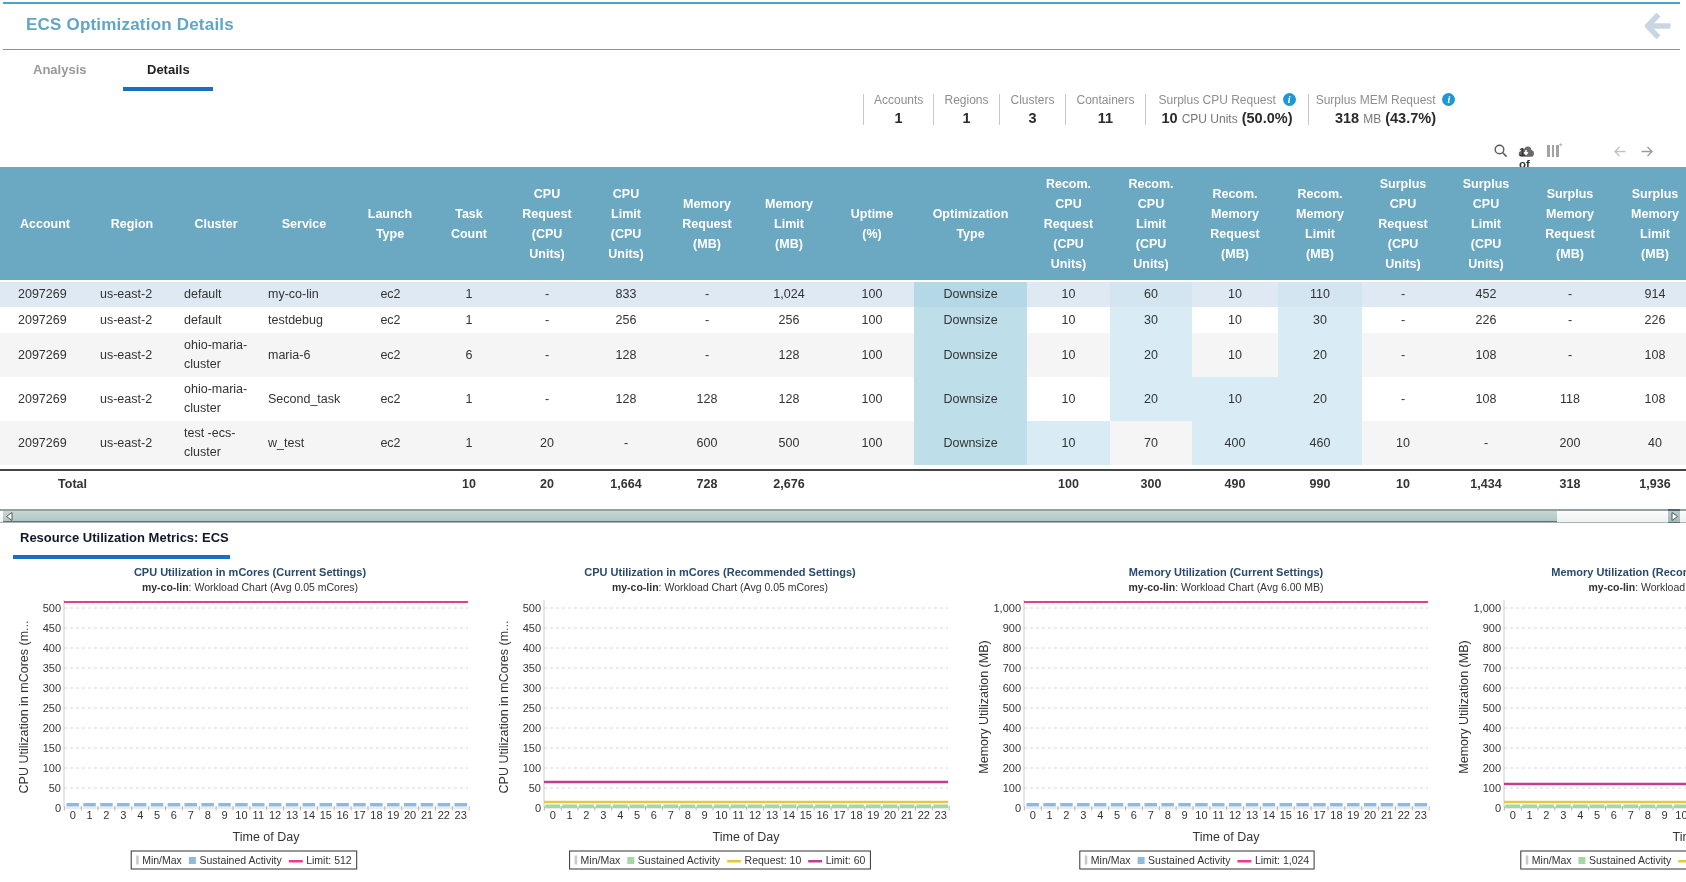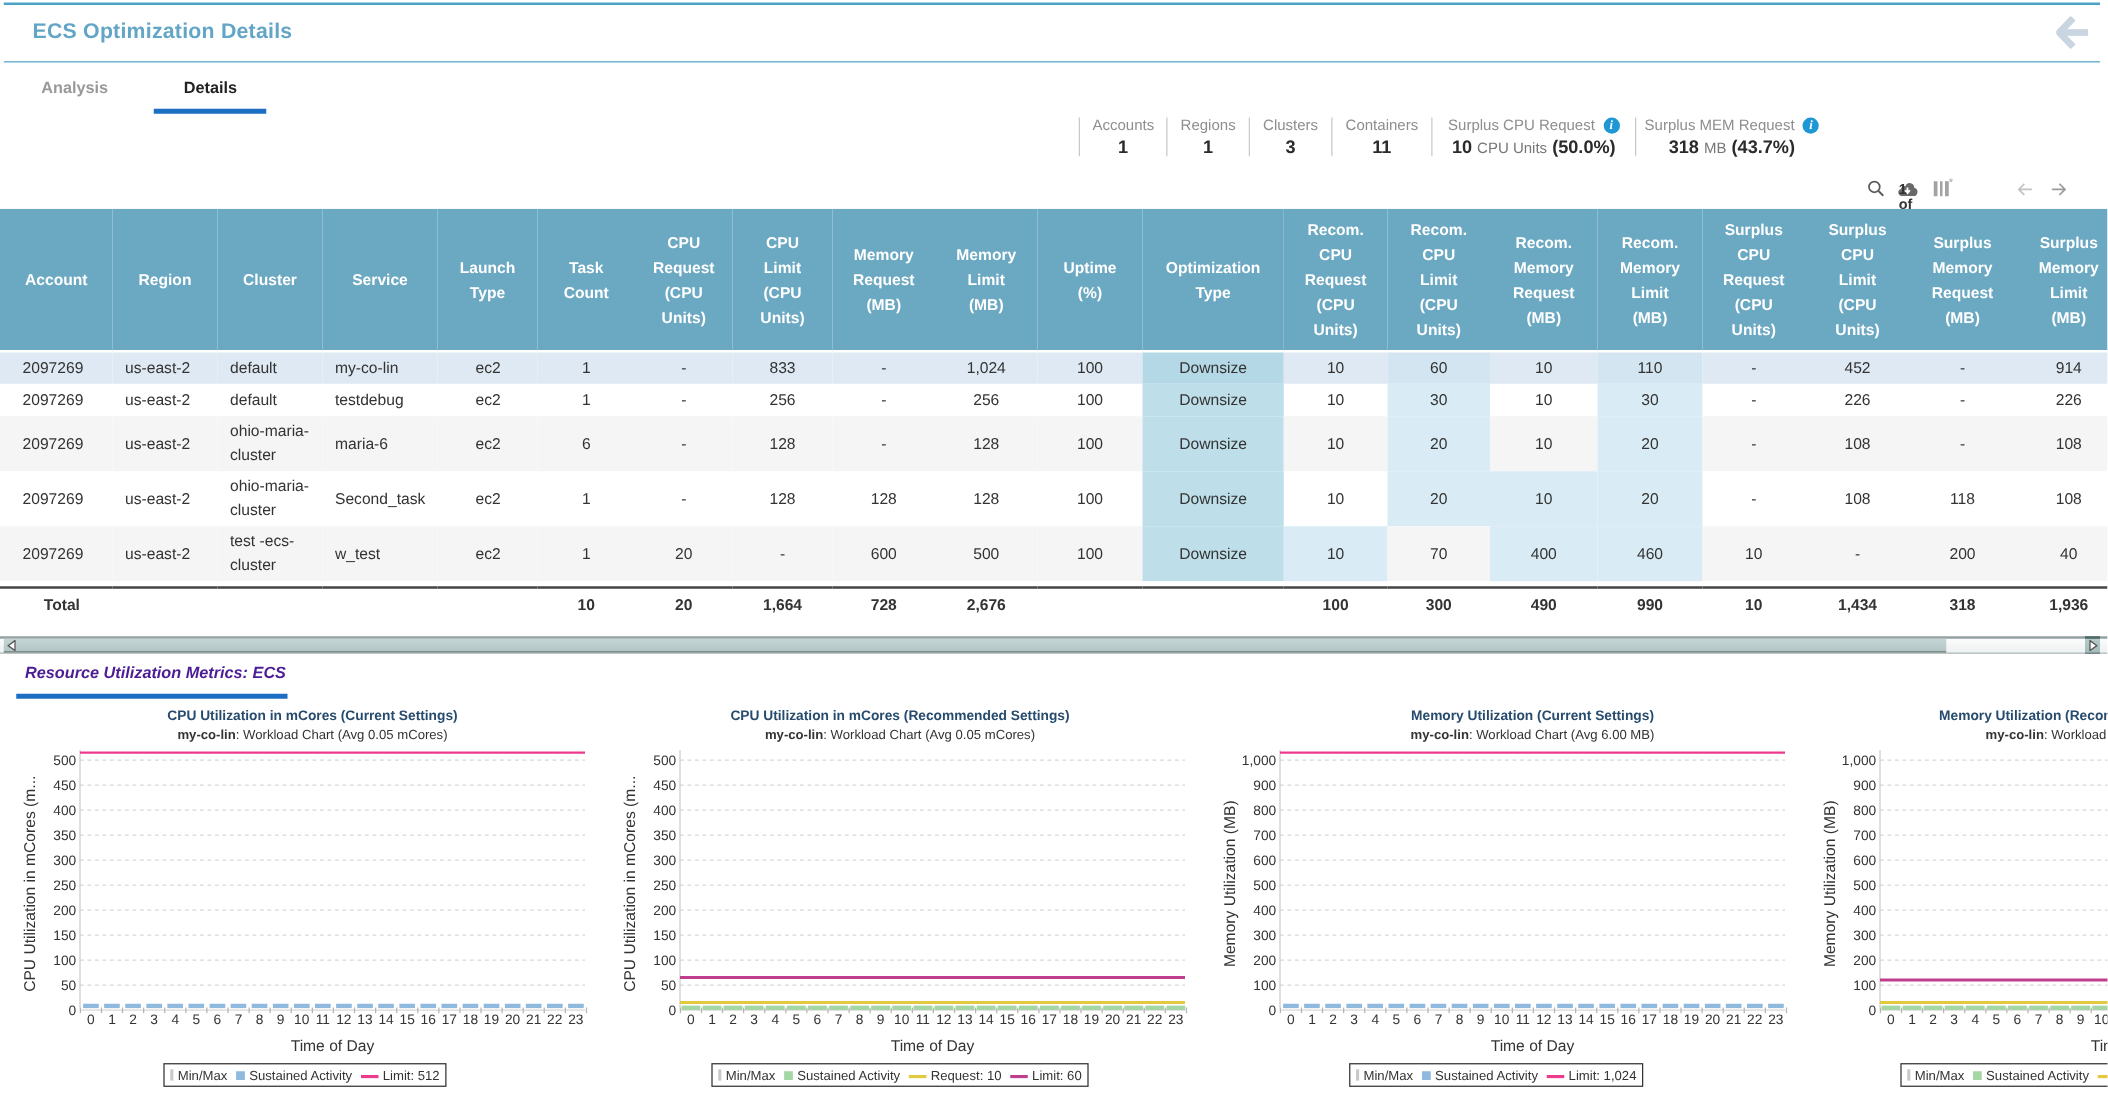--- a/index.html
+++ b/index.html
@@ -52,21 +52,21 @@
 tr.spacer td { height:5px; background:#fff !important; }
 tr.total td { border-top:2px solid #454545; font-weight:bold; height:22px; background:#fff !important; font-size:12.5px; vertical-align:top; padding-top:4px; }
 
 #hscroll { left:0; top:509px; width:1686px; height:14px; background:linear-gradient(#fbfcfc,#eef1f1);
   border-top:2px solid #95a1a1; border-bottom:1px solid #aab4b4; }
 #hthumb { left:3px; top:511px; width:1554px; height:11px; background:linear-gradient(#c6d6d5,#b2c6c5);
   border-bottom:1.5px solid #5d7272; }
 #sbR { left:1668px; top:509px; width:12px; height:14px; background:linear-gradient(#b6cbca,#a3bbba);
   border-top:2px solid #4e6868; border-bottom:1px solid #5d7272; }
 
-#mtitle { left:20px; top:530px; font-size:13px; font-weight:bold; color:#4c1d95;font-style:italic; }
+#mtitle { left:20px; top:530px; font-size:13px; font-weight:bold; color:#0f172a; }
 #mline { left:13px; top:555px; width:217px; height:4px; background:#1b6ec2; }
 .chart { position:absolute; top:560px; width:480px; height:322px; }
 </style></head><body>
 <div id="page">
 <div id="topline" class="abs"></div>
 <div id="title" class="abs">ECS Optimization Details</div>
 <div id="titleline" class="abs"></div>
 <svg id="backarrow" class="abs" width="26" height="26" viewBox="0 0 26 26">
  <path d="M13.5 1.5 L2.5 13 L13.5 24.5" fill="none" stroke="#c9d6e2" stroke-width="5.5" stroke-linejoin="miter"></path>
  <rect x="4.5" y="10.3" width="21" height="5.4" fill="#c9d6e2"></rect>
@@ -301,21 +301,21 @@
             <td></td>
             <td></td>
             <td></td>
             <td></td>
             <td></td>
             <td></td>
             <td></td>
             <td></td>
           </tr>
           <tr class="total">
-            <td style="text-align:center;padding-left:12px">Total</td>
+            <td style="text-align:right;padding-left:12px">Total</td>
             <td></td>
             <td></td>
             <td></td>
             <td></td>
             <td>10</td>
             <td>20</td>
             <td>1,664</td>
             <td>728</td>
             <td>2,676</td>
             <td></td>

